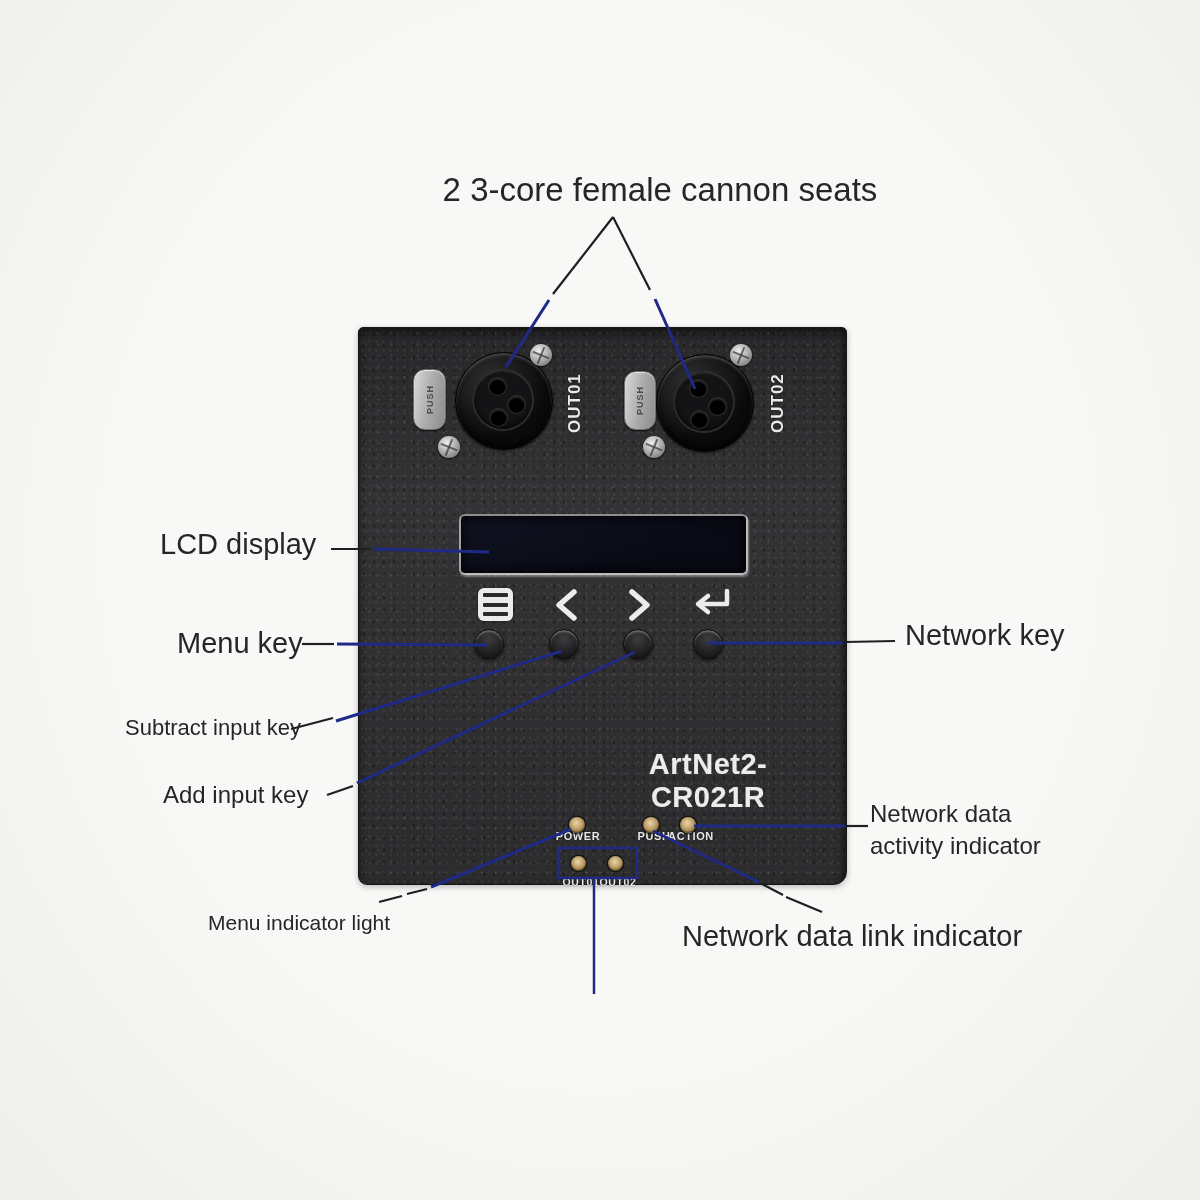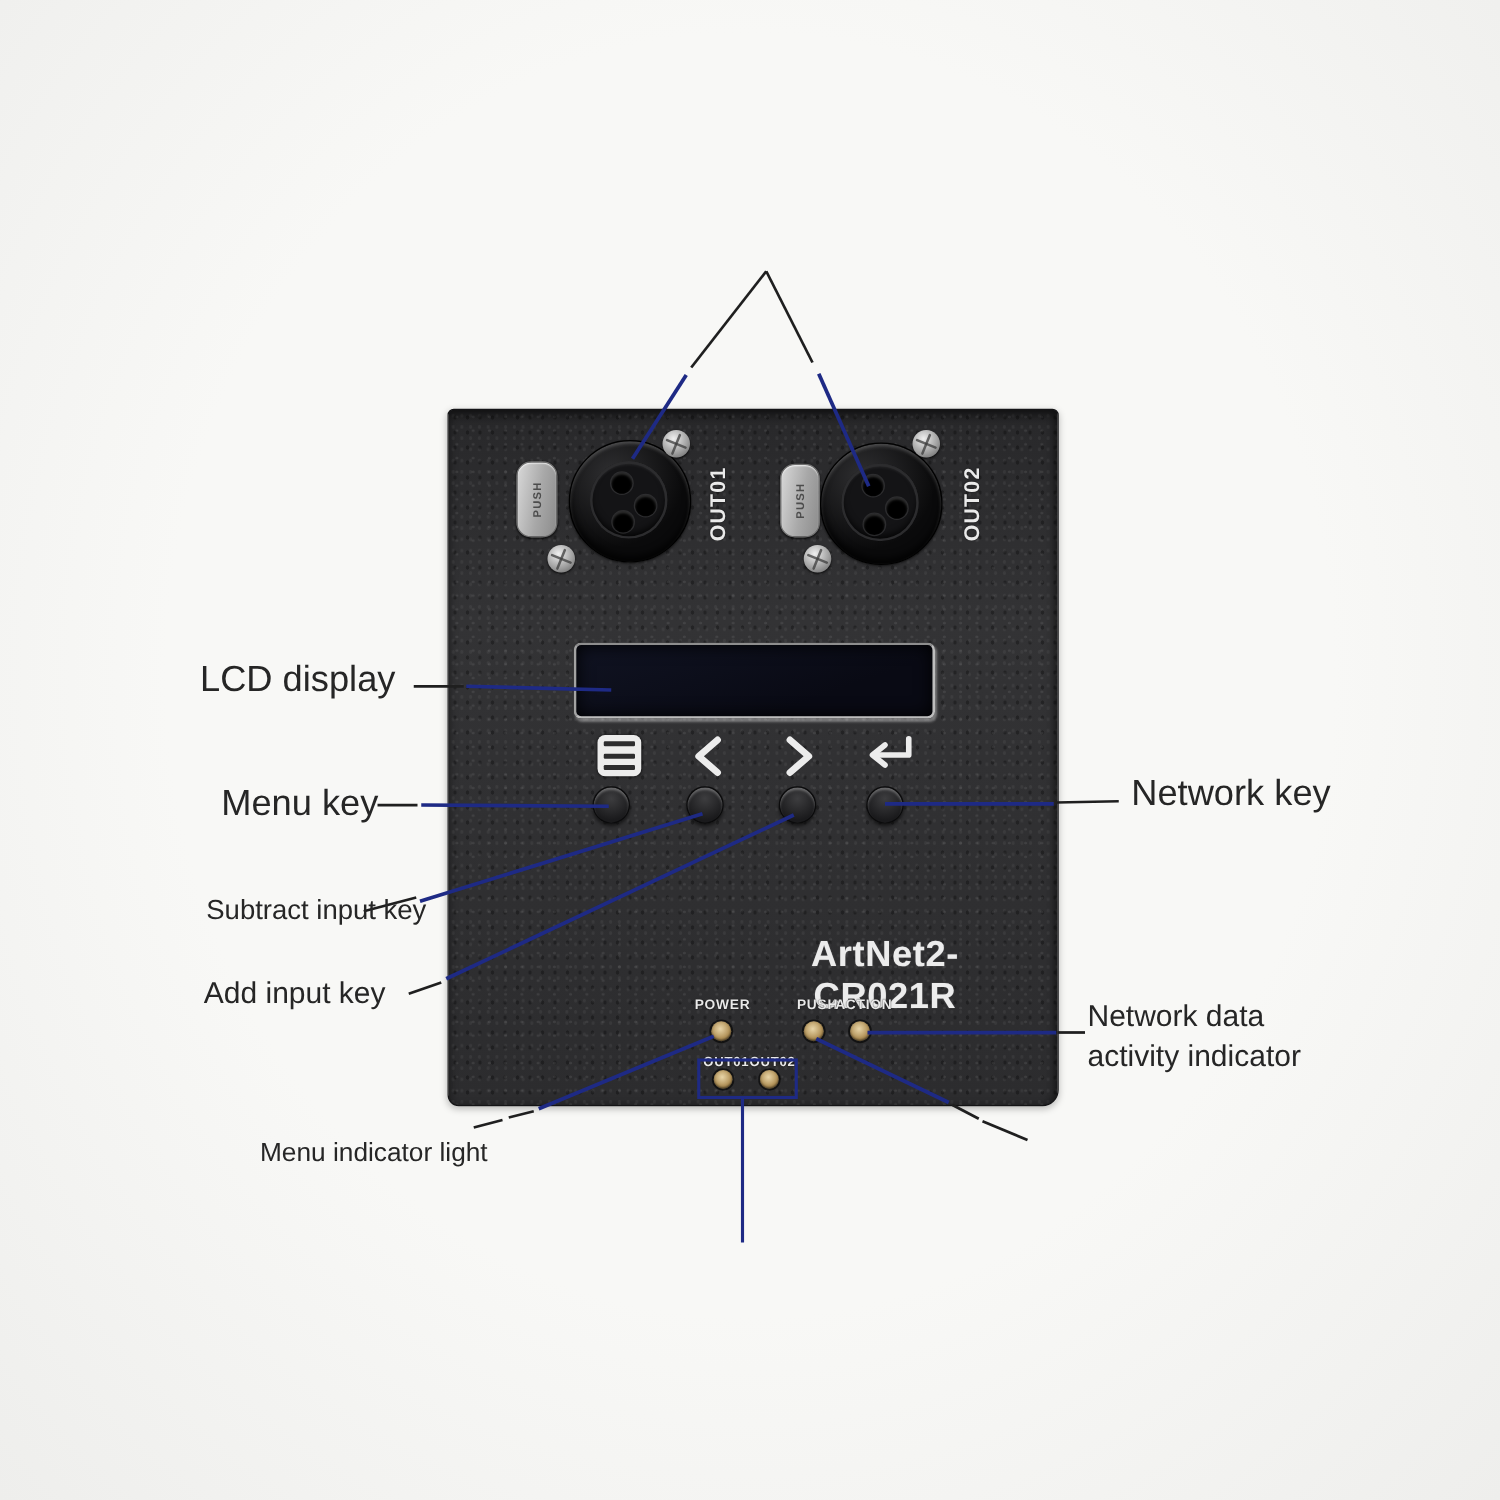--- a/index.html
+++ b/index.html
@@ -92,21 +92,21 @@
   }
 
   
   .model-text{
     position:absolute;left:239px;top:420px;width:220px;text-align:center;
     color:#ececec;font-size:29px;font-weight:bold;letter-spacing:.5px;
     text-shadow:0 0 1px rgba(255,255,255,.3);
   }
   .panel-label{
     position:absolute;color:#e9e9e9;font-weight:bold;font-size:11px;letter-spacing:.6px;
-    text-align:center;text-shadow:0 0 1px #000;
+    text-align:center;text-shadow:0 0 1px #000;margin-top:32px;
   }
   .led{
     position:absolute;width:16px;height:16px;border-radius:50%;
     background: radial-gradient(circle at 45% 38%, #e8d5a8, #b19157 58%, #6e5832 88%);
     box-shadow: 0 0 0 1.5px rgba(0,0,0,.6), inset 0 -1px 2px rgba(0,0,0,.5);
   }
   .led.small{width:15px;height:15px;}
 
   
   .ann{position:absolute;color:#262626;z-index:4;white-space:nowrap;}
@@ -215,24 +215,26 @@
     <line x1="786" y1="897" x2="822" y2="912" stroke="#1f1f1f" stroke-width="2.2"></line>
 
     <line x1="571" y1="829" x2="431" y2="887" stroke="#1e2a85" stroke-width="3"></line>
     <line x1="427" y1="889" x2="407" y2="894" stroke="#1f1f1f" stroke-width="2.2"></line>
     <line x1="402" y1="896" x2="379" y2="902" stroke="#1f1f1f" stroke-width="2.2"></line>
 
     <rect x="559" y="848" width="78" height="30" fill="none" stroke="#1e2a85" stroke-width="2.5"></rect>
     <line x1="594" y1="878" x2="594" y2="994" stroke="#1e2a85" stroke-width="2.5"></line>
   </svg>
 
+  <div class="ann" style="left:410px;top:171px;width:500px;text-align:center;font-size:33px;">2 3-core female cannon seats</div>
   <div class="ann" style="left:160px;top:528px;font-size:29px;">LCD display</div>
   <div class="ann" style="left:177px;top:627px;font-size:29px;">Menu key</div>
-  <div class="ann" style="left:125px;top:715px;font-size:22px;margin-left:40px;">Subtract input key</div>
+  <div class="ann" style="left:125px;top:715px;font-size:22px;">Subtract input key</div>
   <div class="ann" style="left:163px;top:781px;font-size:24px;">Add input key</div>
   <div class="ann" style="left:905px;top:619px;font-size:29px;">Network key</div>
   <div class="ann" style="left:870px;top:798px;font-size:24px;line-height:32px;">
     <div>Network data</div>
     <div>activity indicator</div>
   </div>
   <div class="ann" style="left:208px;top:911px;font-size:21px;">Menu indicator light</div>
+  <div class="ann" style="left:682px;top:920px;font-size:29px;">Network data link indicator</div>
 
 </div>
 
 </body></html>

